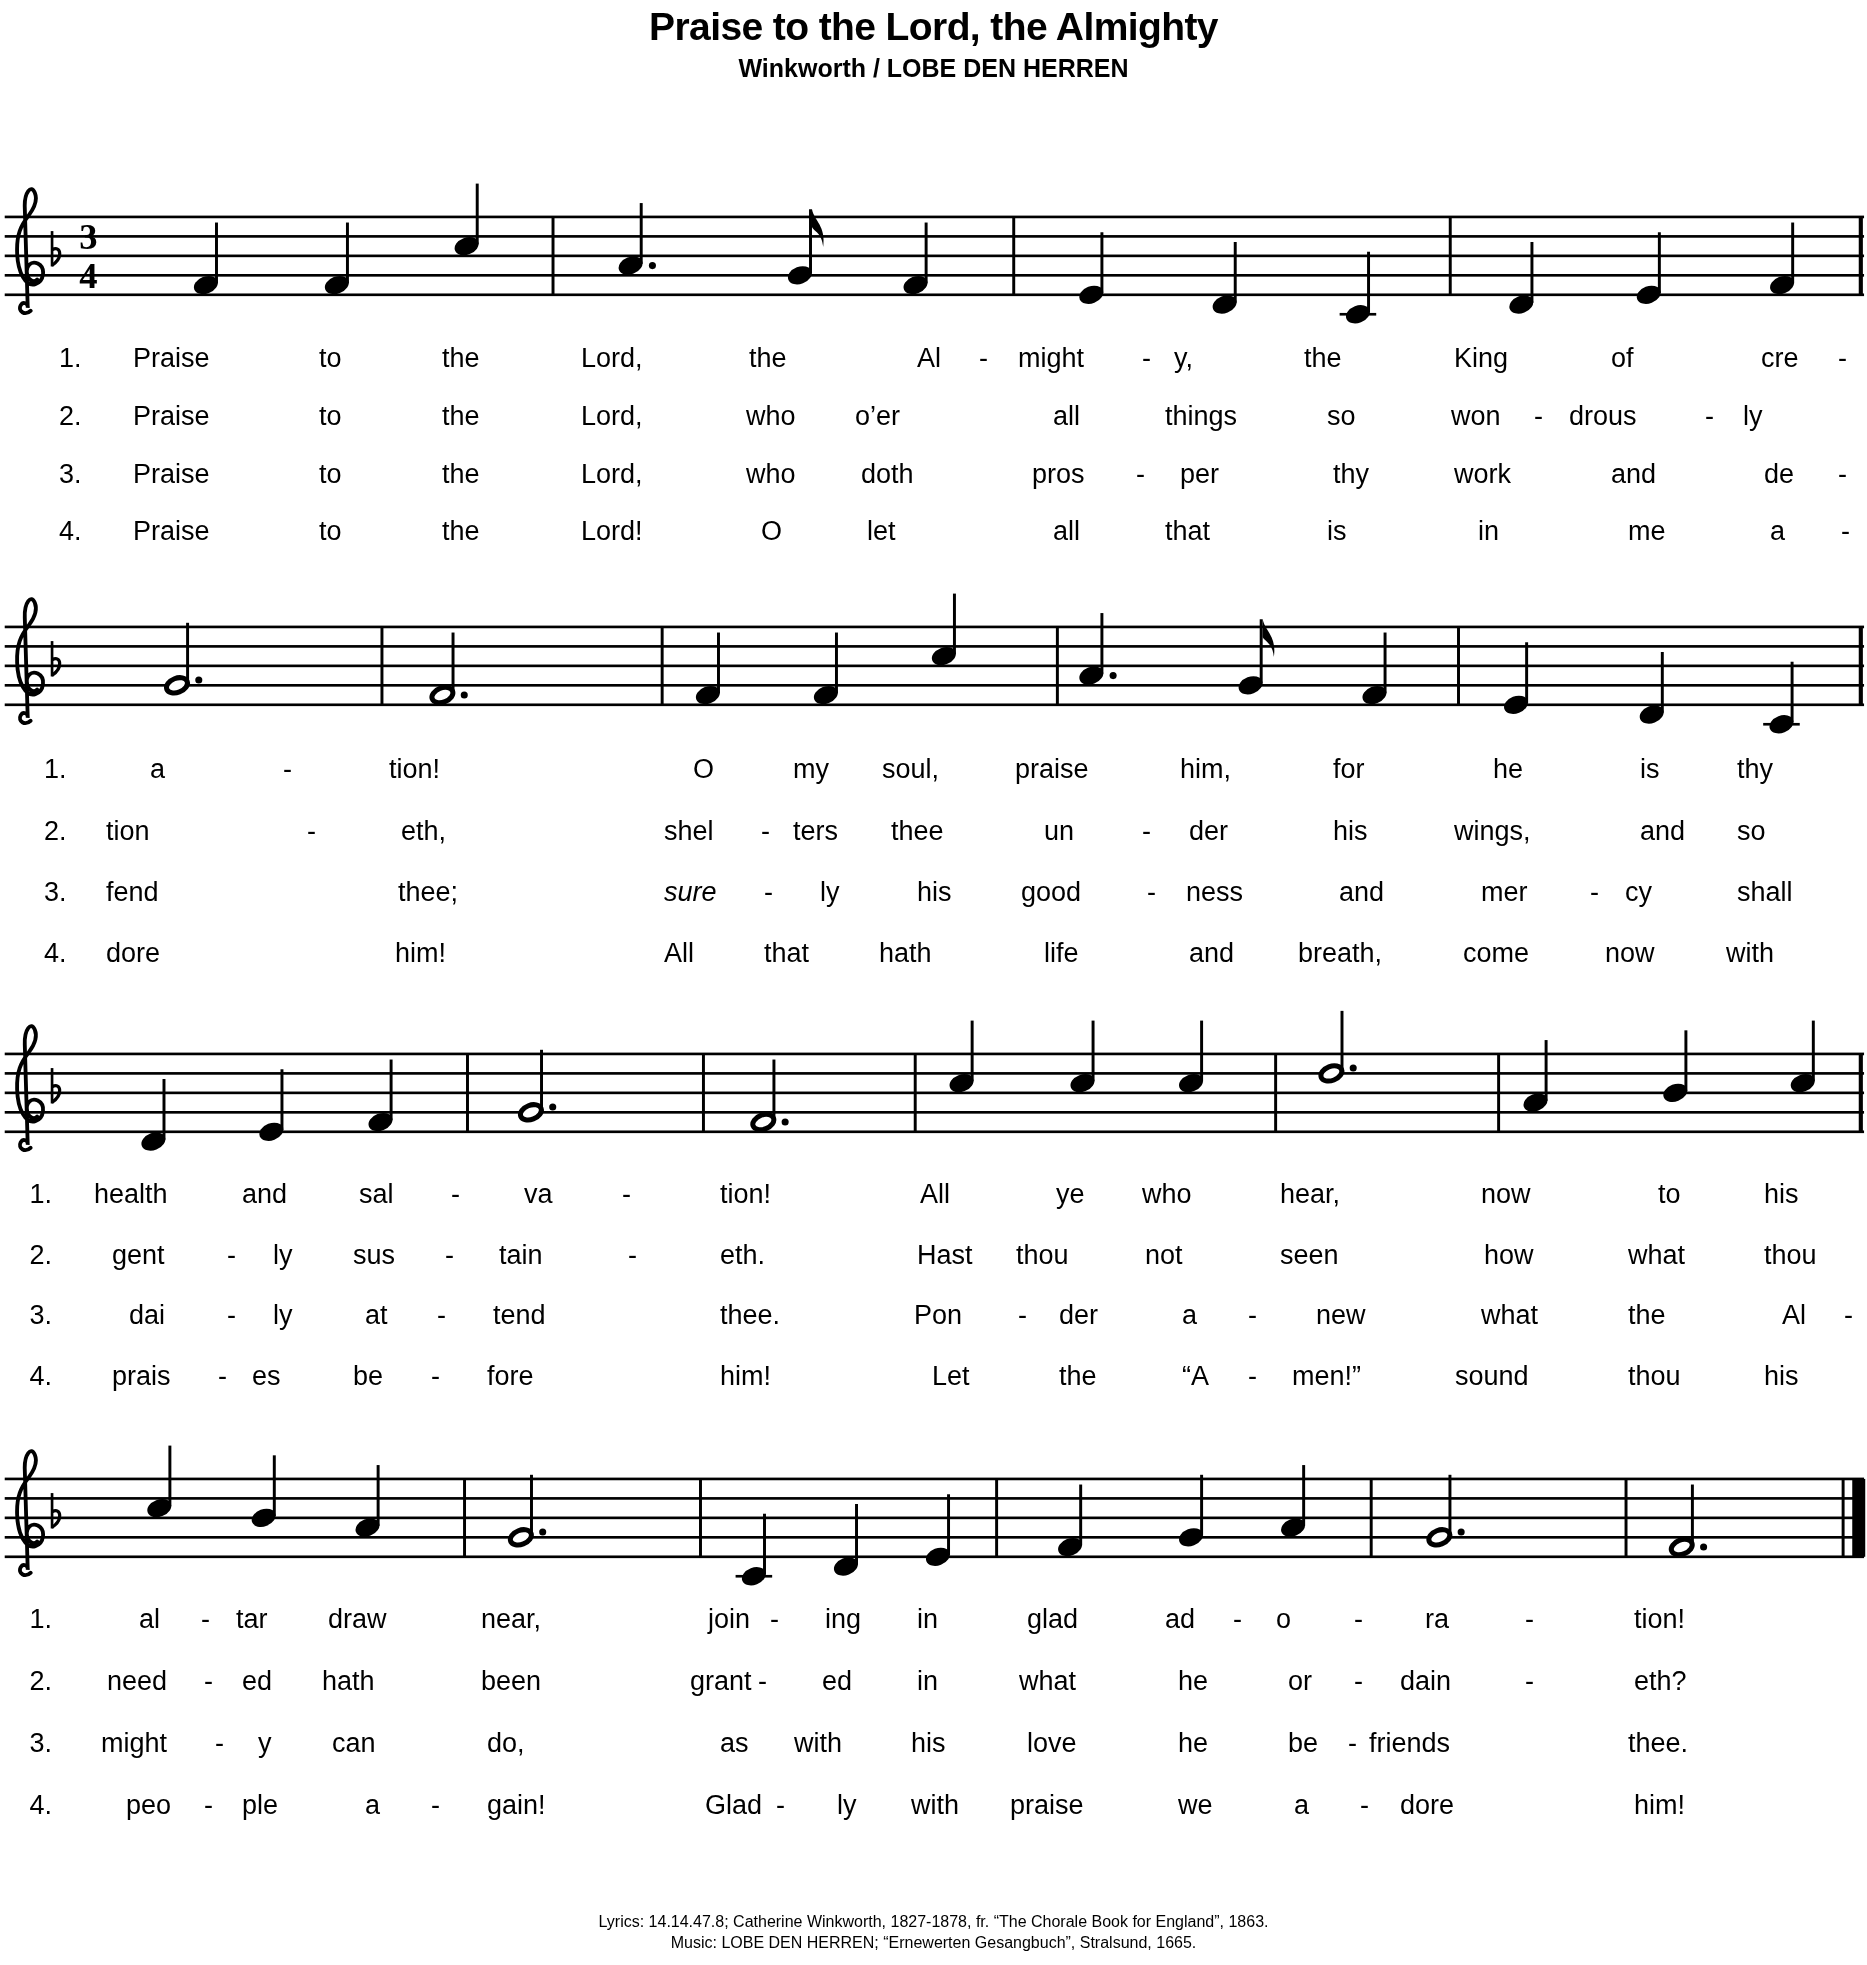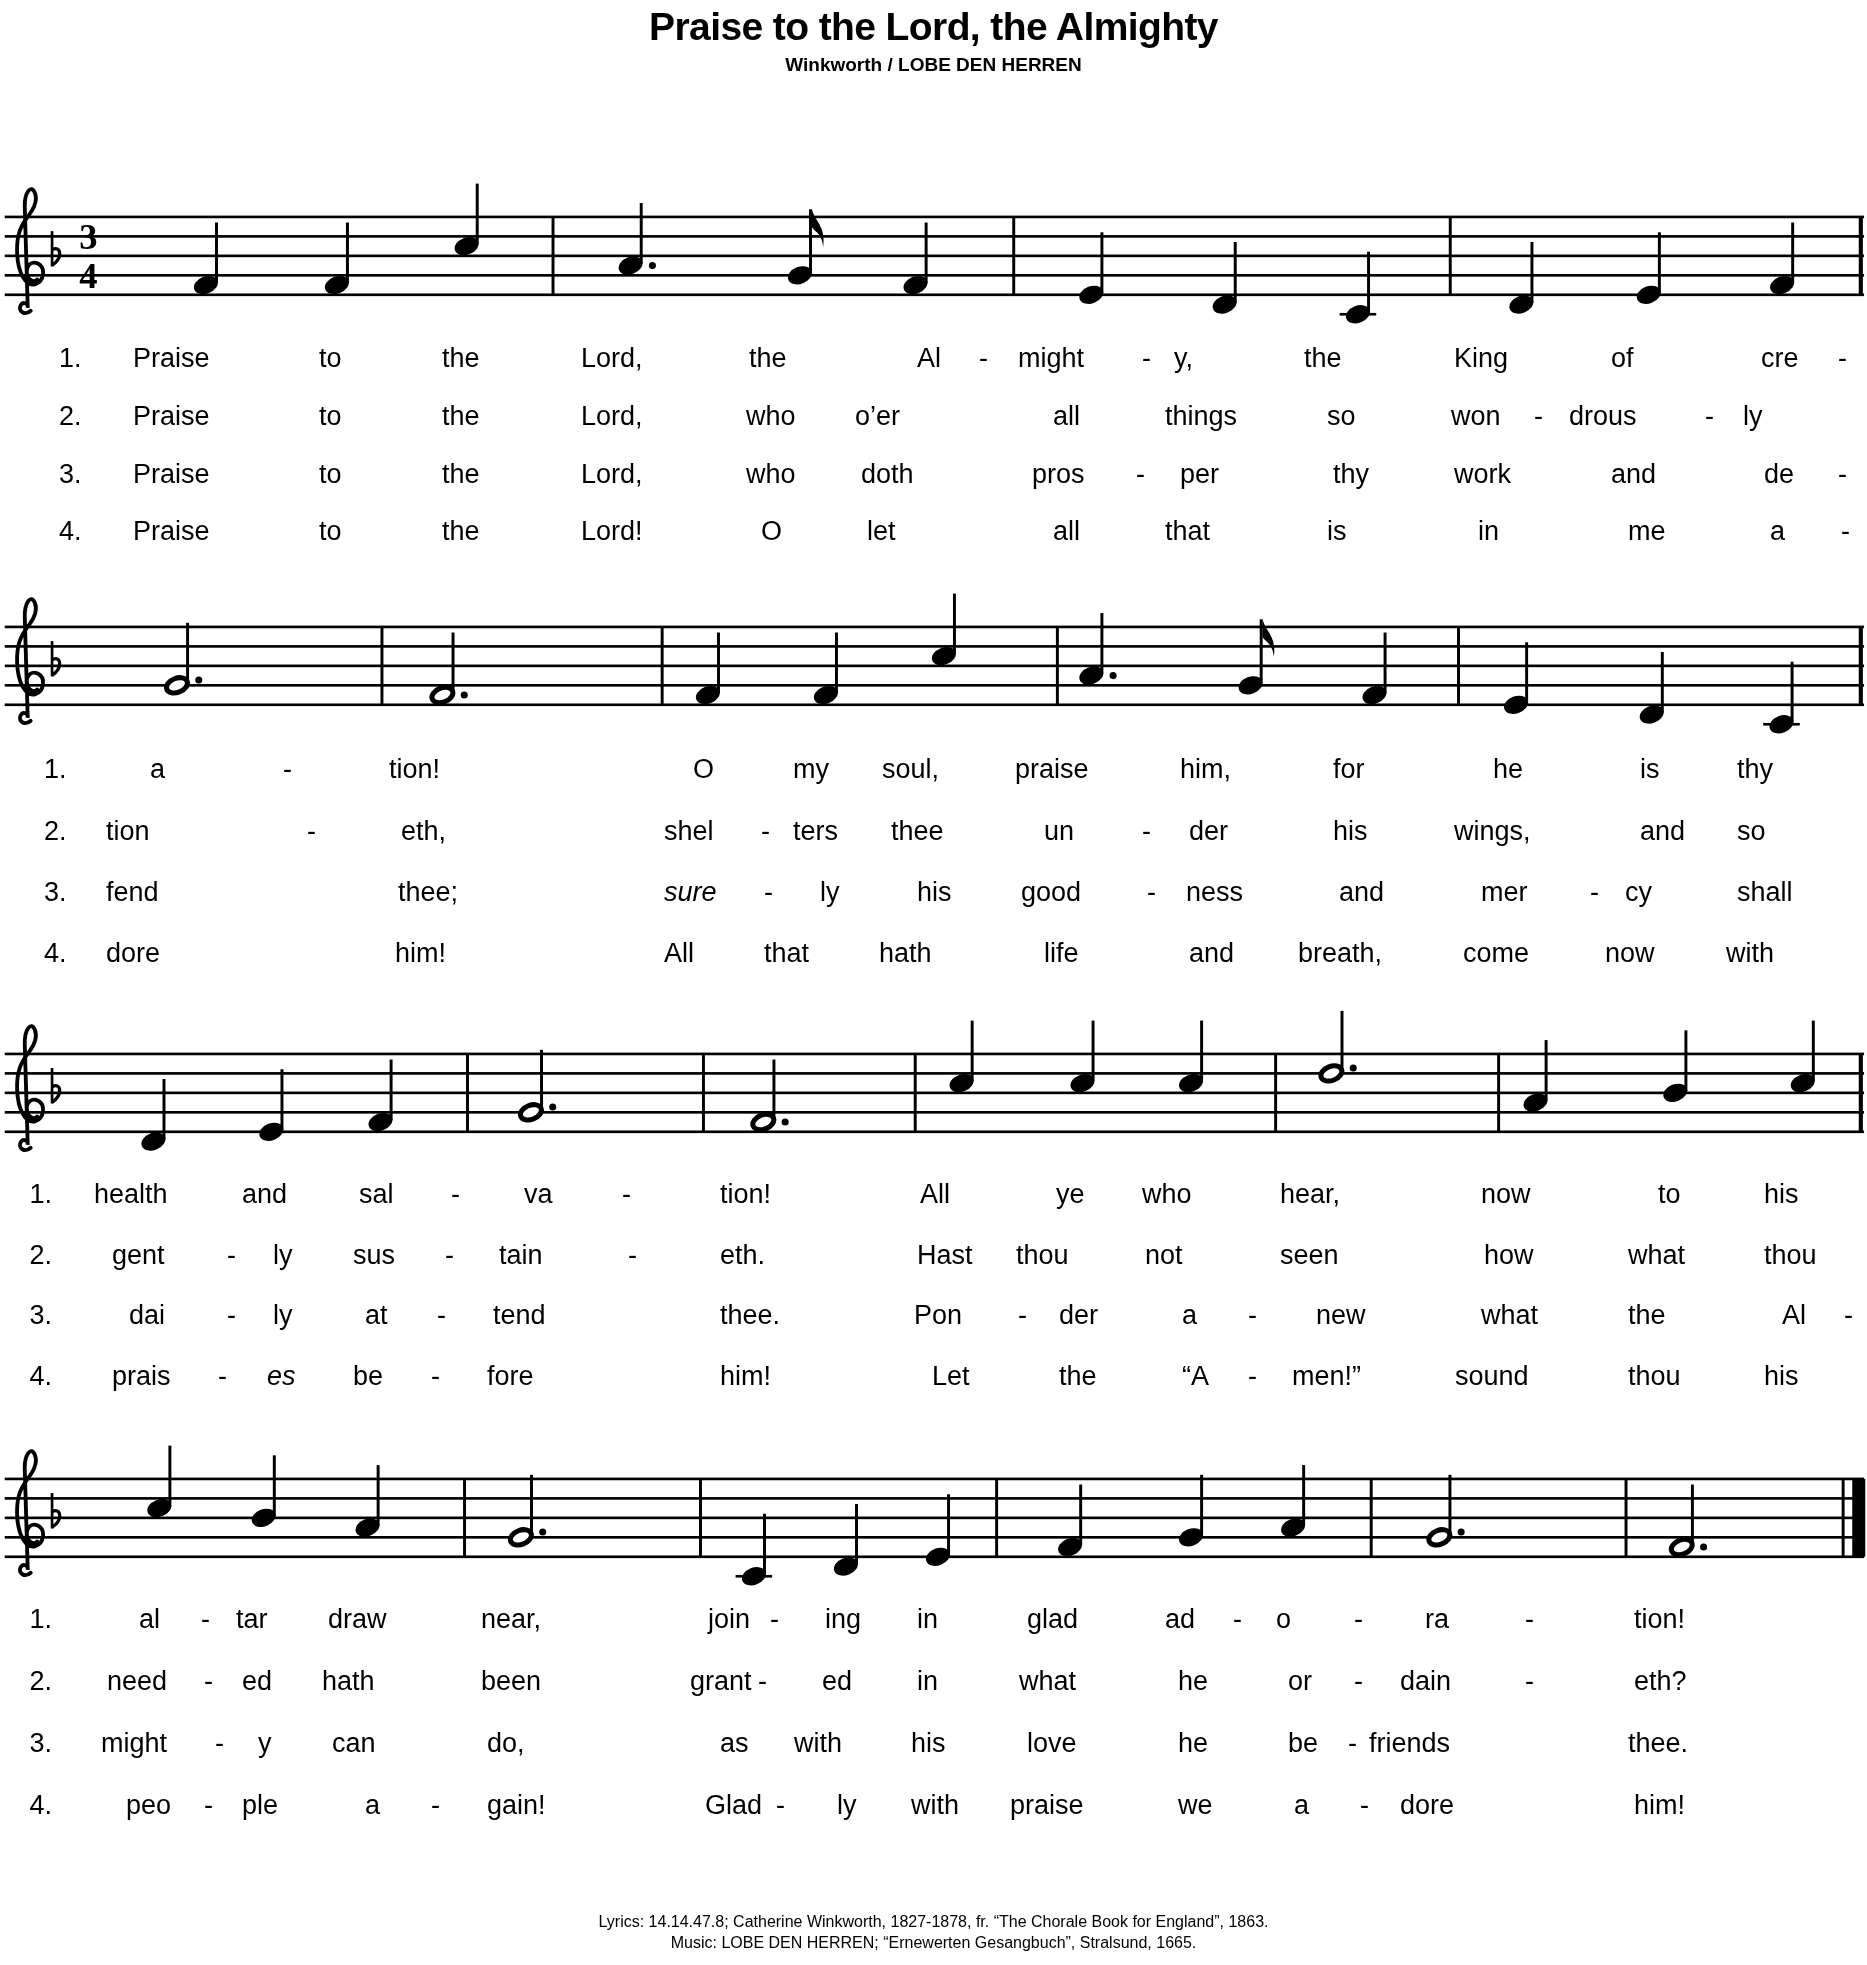--- a/index.html
+++ b/index.html
@@ -1,19 +1,19 @@
 <!DOCTYPE html>
 <html style="font-size:9.4px"><head>
 <meta charset="utf-8">
 <style>
   html,body{margin:0;padding:0;background:#fff;width:1867px;height:1965px;overflow:hidden;}
   body{font-family:"Liberation Sans",sans-serif;color:#000;position:relative;}
   #page{position:absolute;left:0;top:0;width:1867px;height:1965px;background:#fff;}
   .title{position:absolute;top:4.7px;left:0;width:100%;text-align:center;font-size:39px;font-weight:bold;letter-spacing:-0.6px;}
-  .subtitle{position:absolute;top:54px;left:0;width:100%;text-align:center;font-size:19px;font-weight:bold;}
+  .subtitle{position:absolute;top:54px;left:0;width:100%;text-align:center;font-size:25px;font-weight:bold;}
   svg.system{position:absolute;left:0;width:1867px;height:177px;display:block;}
   .lyric-row{position:absolute;left:0;width:1867px;height:34px;}
   .lyric-word{position:absolute;top:0;font-size:27px;white-space:pre;line-height:34px;}
   .footer-line{position:absolute;left:0;width:100%;text-align:center;font-size:16px;line-height:20px;}
   #footer-1{top:1891px;} #footer-2{top:1912px;} #footer-3{top:1933px;}
 </style>
 </head>
 <body>
 
 <div id="page">
@@ -472,21 +472,21 @@
         <span class="lyric-word" style="left: 1316px;">new</span>
         <span class="lyric-word" style="left: 1481px;">what</span>
         <span class="lyric-word" style="left: 1628px;">the</span>
         <span class="lyric-word" style="left: 1782px;">Al</span>
         <span class="lyric-word" style="left: 1844px;">-</span>
       </div>
       <div class="lyric-row" style="top: 1359px;">
         <span class="lyric-word" style="left: 29.5px;">4.</span>
         <span class="lyric-word" style="left: 112px;">prais</span>
         <span class="lyric-word" style="left: 218px;">-</span>
-        <span class="lyric-word" style="left: 267px; font-style: italic;">es</span>
+        <span class="lyric-word" style="left: 252px;">es</span>
         <span class="lyric-word" style="left: 353px;">be</span>
         <span class="lyric-word" style="left: 431px;">-</span>
         <span class="lyric-word" style="left: 487px;">fore</span>
         <span class="lyric-word" style="left: 720px;">him!</span>
         <span class="lyric-word" style="left: 932px;">Let</span>
         <span class="lyric-word" style="left: 1059px;">the</span>
         <span class="lyric-word" style="left: 1182px;">“A</span>
         <span class="lyric-word" style="left: 1248px;">-</span>
         <span class="lyric-word" style="left: 1292px;">men!”</span>
         <span class="lyric-word" style="left: 1407px; margin-left: 48px;">sound</span>

